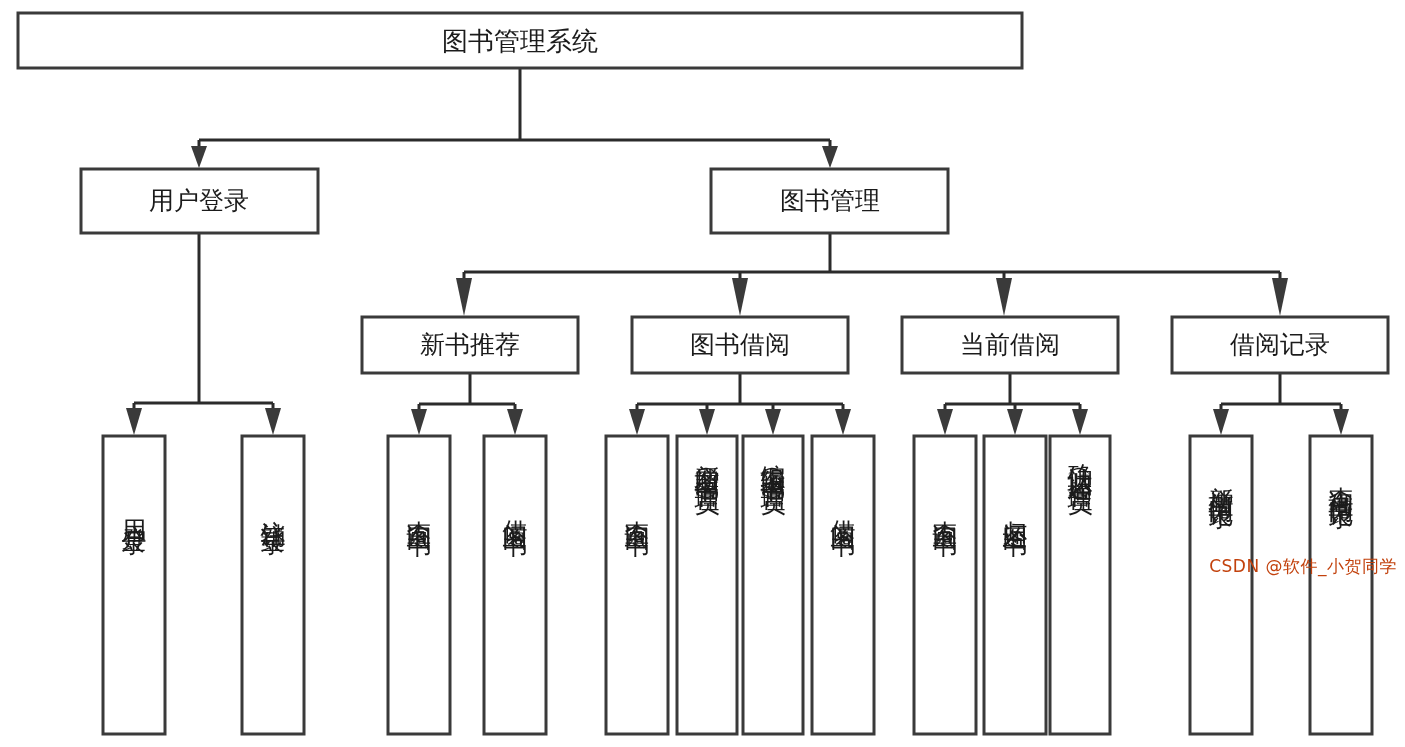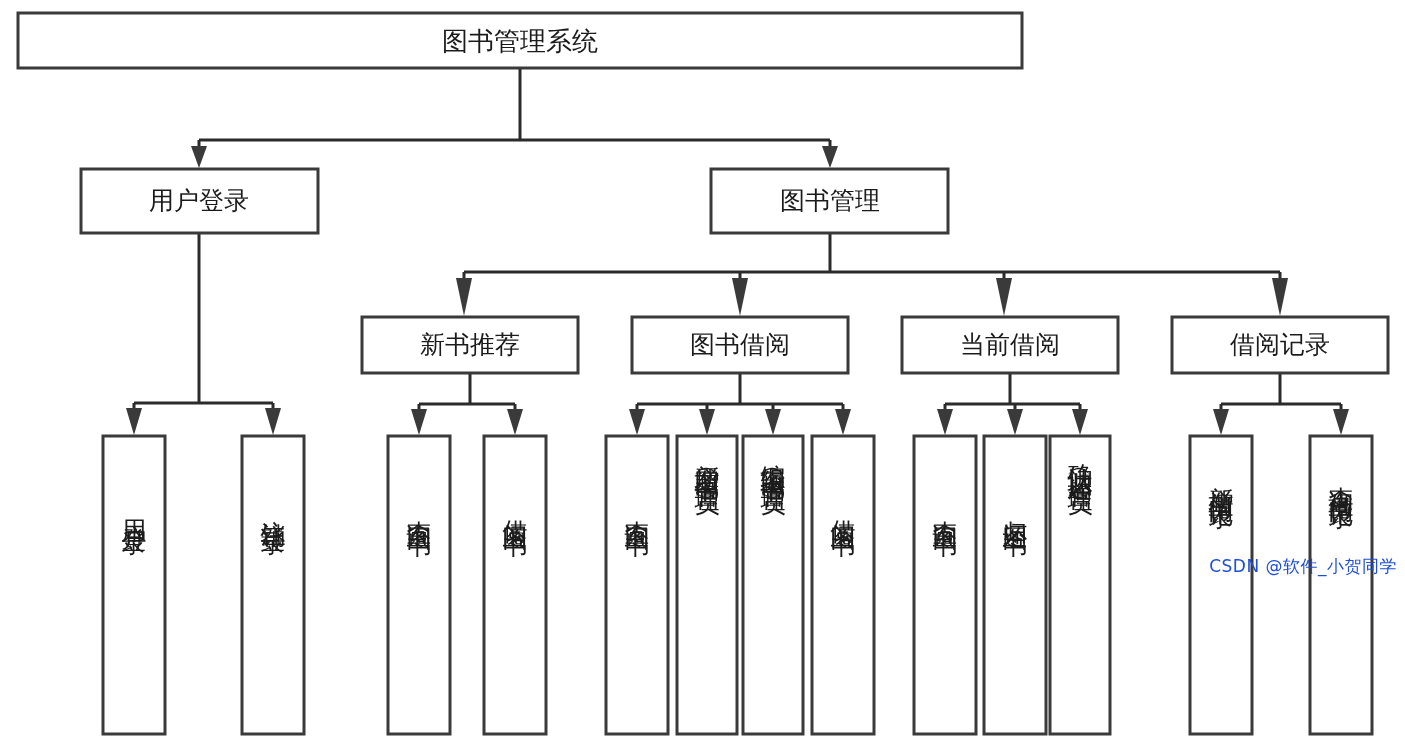--- a/index.html
+++ b/index.html
@@ -73,21 +73,21 @@
     color: #1b1b1b;
     letter-spacing: 4px;
     white-space: nowrap;
   }
   .watermark {
     position: absolute;
     right: 8px;
     bottom: 6px;
     font-family: "DejaVu Sans", "Liberation Sans", sans-serif;
     font-size: 17px;
-    color: #1d4ed8;
+    color: #c2410c;
     letter-spacing: 0.5px;
     white-space: nowrap;
   }
 </style>
 </head>
 <body>
 
 <div id="diagram-root">
 
   <svg class="flow" viewBox="0 0 1405 747">

